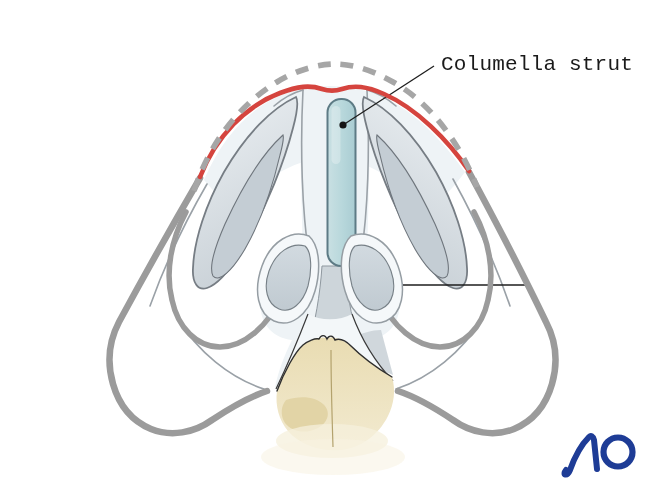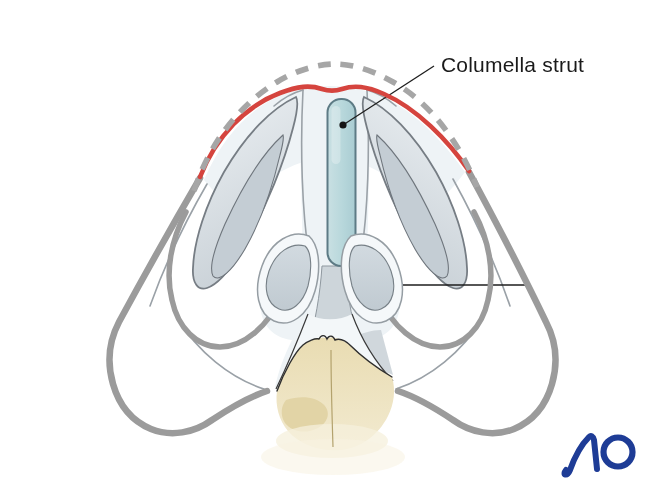--- a/index.html
+++ b/index.html
@@ -1,21 +1,21 @@
 <!DOCTYPE html>
 <html><head>
 <meta charset="utf-8">
 <style>
   html,body{margin:0;padding:0;background:#ffffff;}
   .stage{
     position:relative;
     width:665px;height:493px;
     background:#ffffff;
     overflow:hidden;
-    font-family:Liberation Sans, sans-serif;
+    font-family:Liberation Mono, monospace;
   }
   .stage svg{position:absolute;left:0;top:0;}
   .anno-label{
     position:absolute;
     font-size:21px;
     line-height:1.1;
     color:#1a1a1a;
     letter-spacing:0.2px;
     white-space:nowrap;
   }

